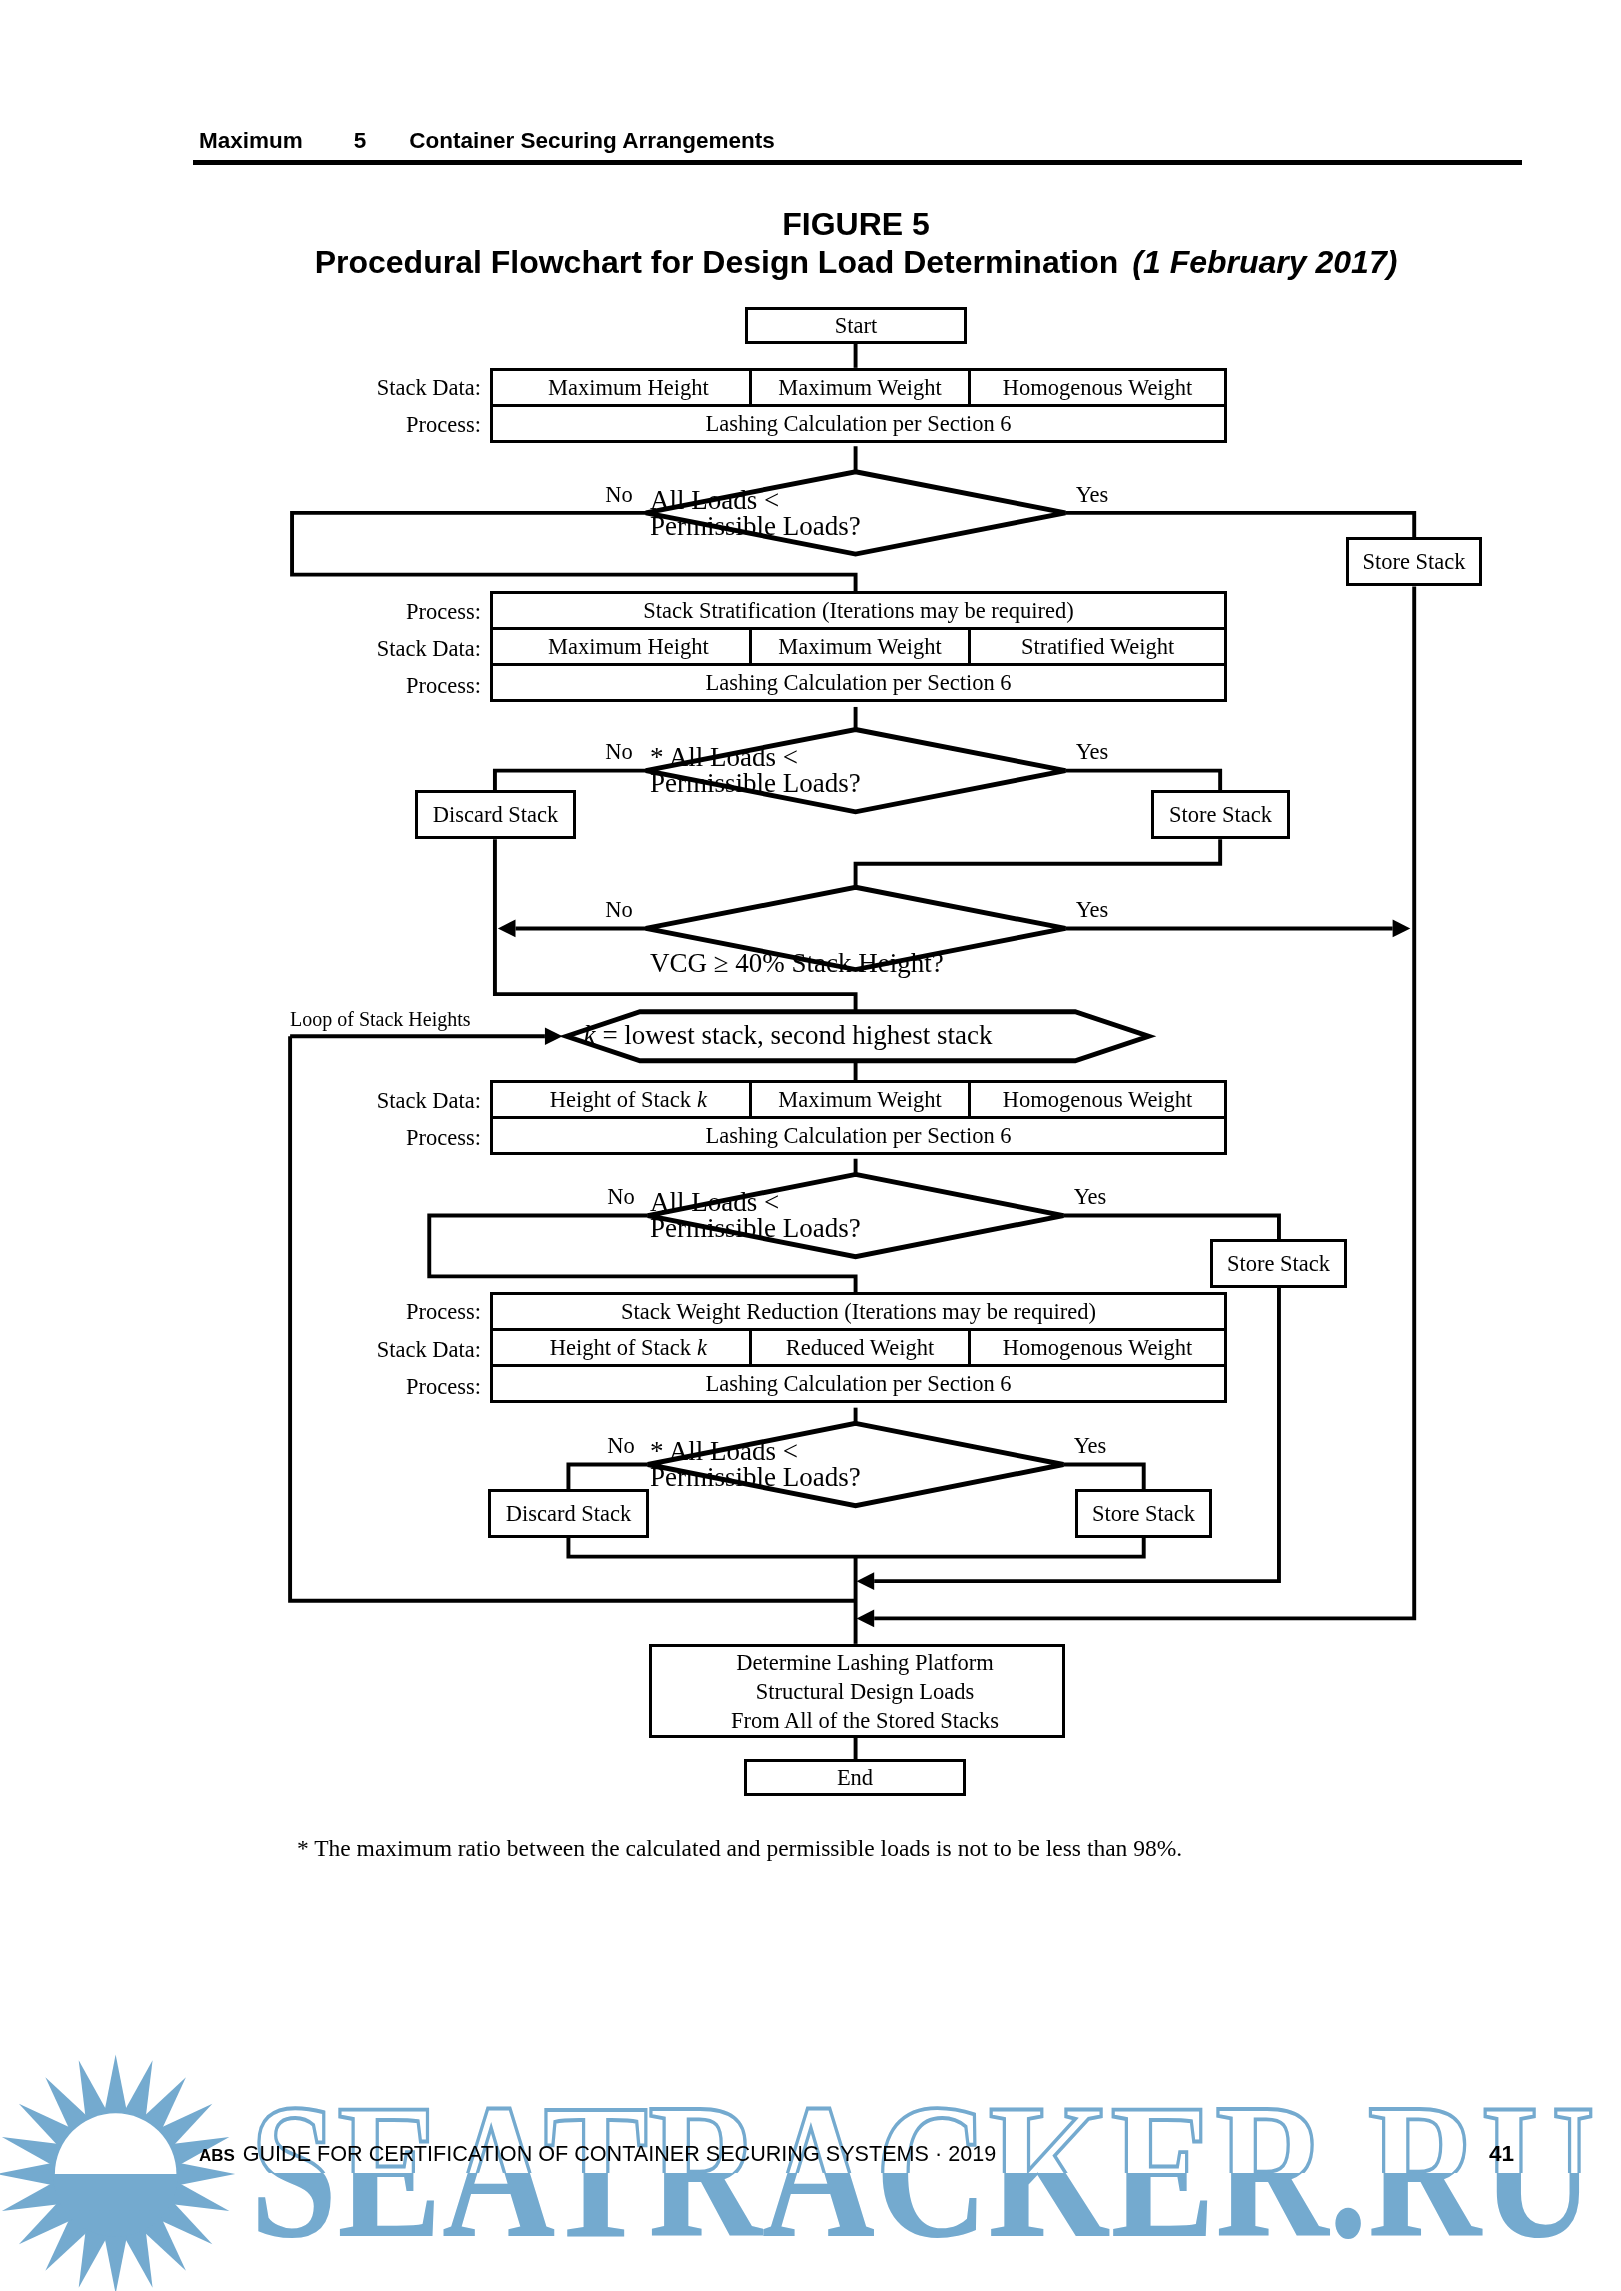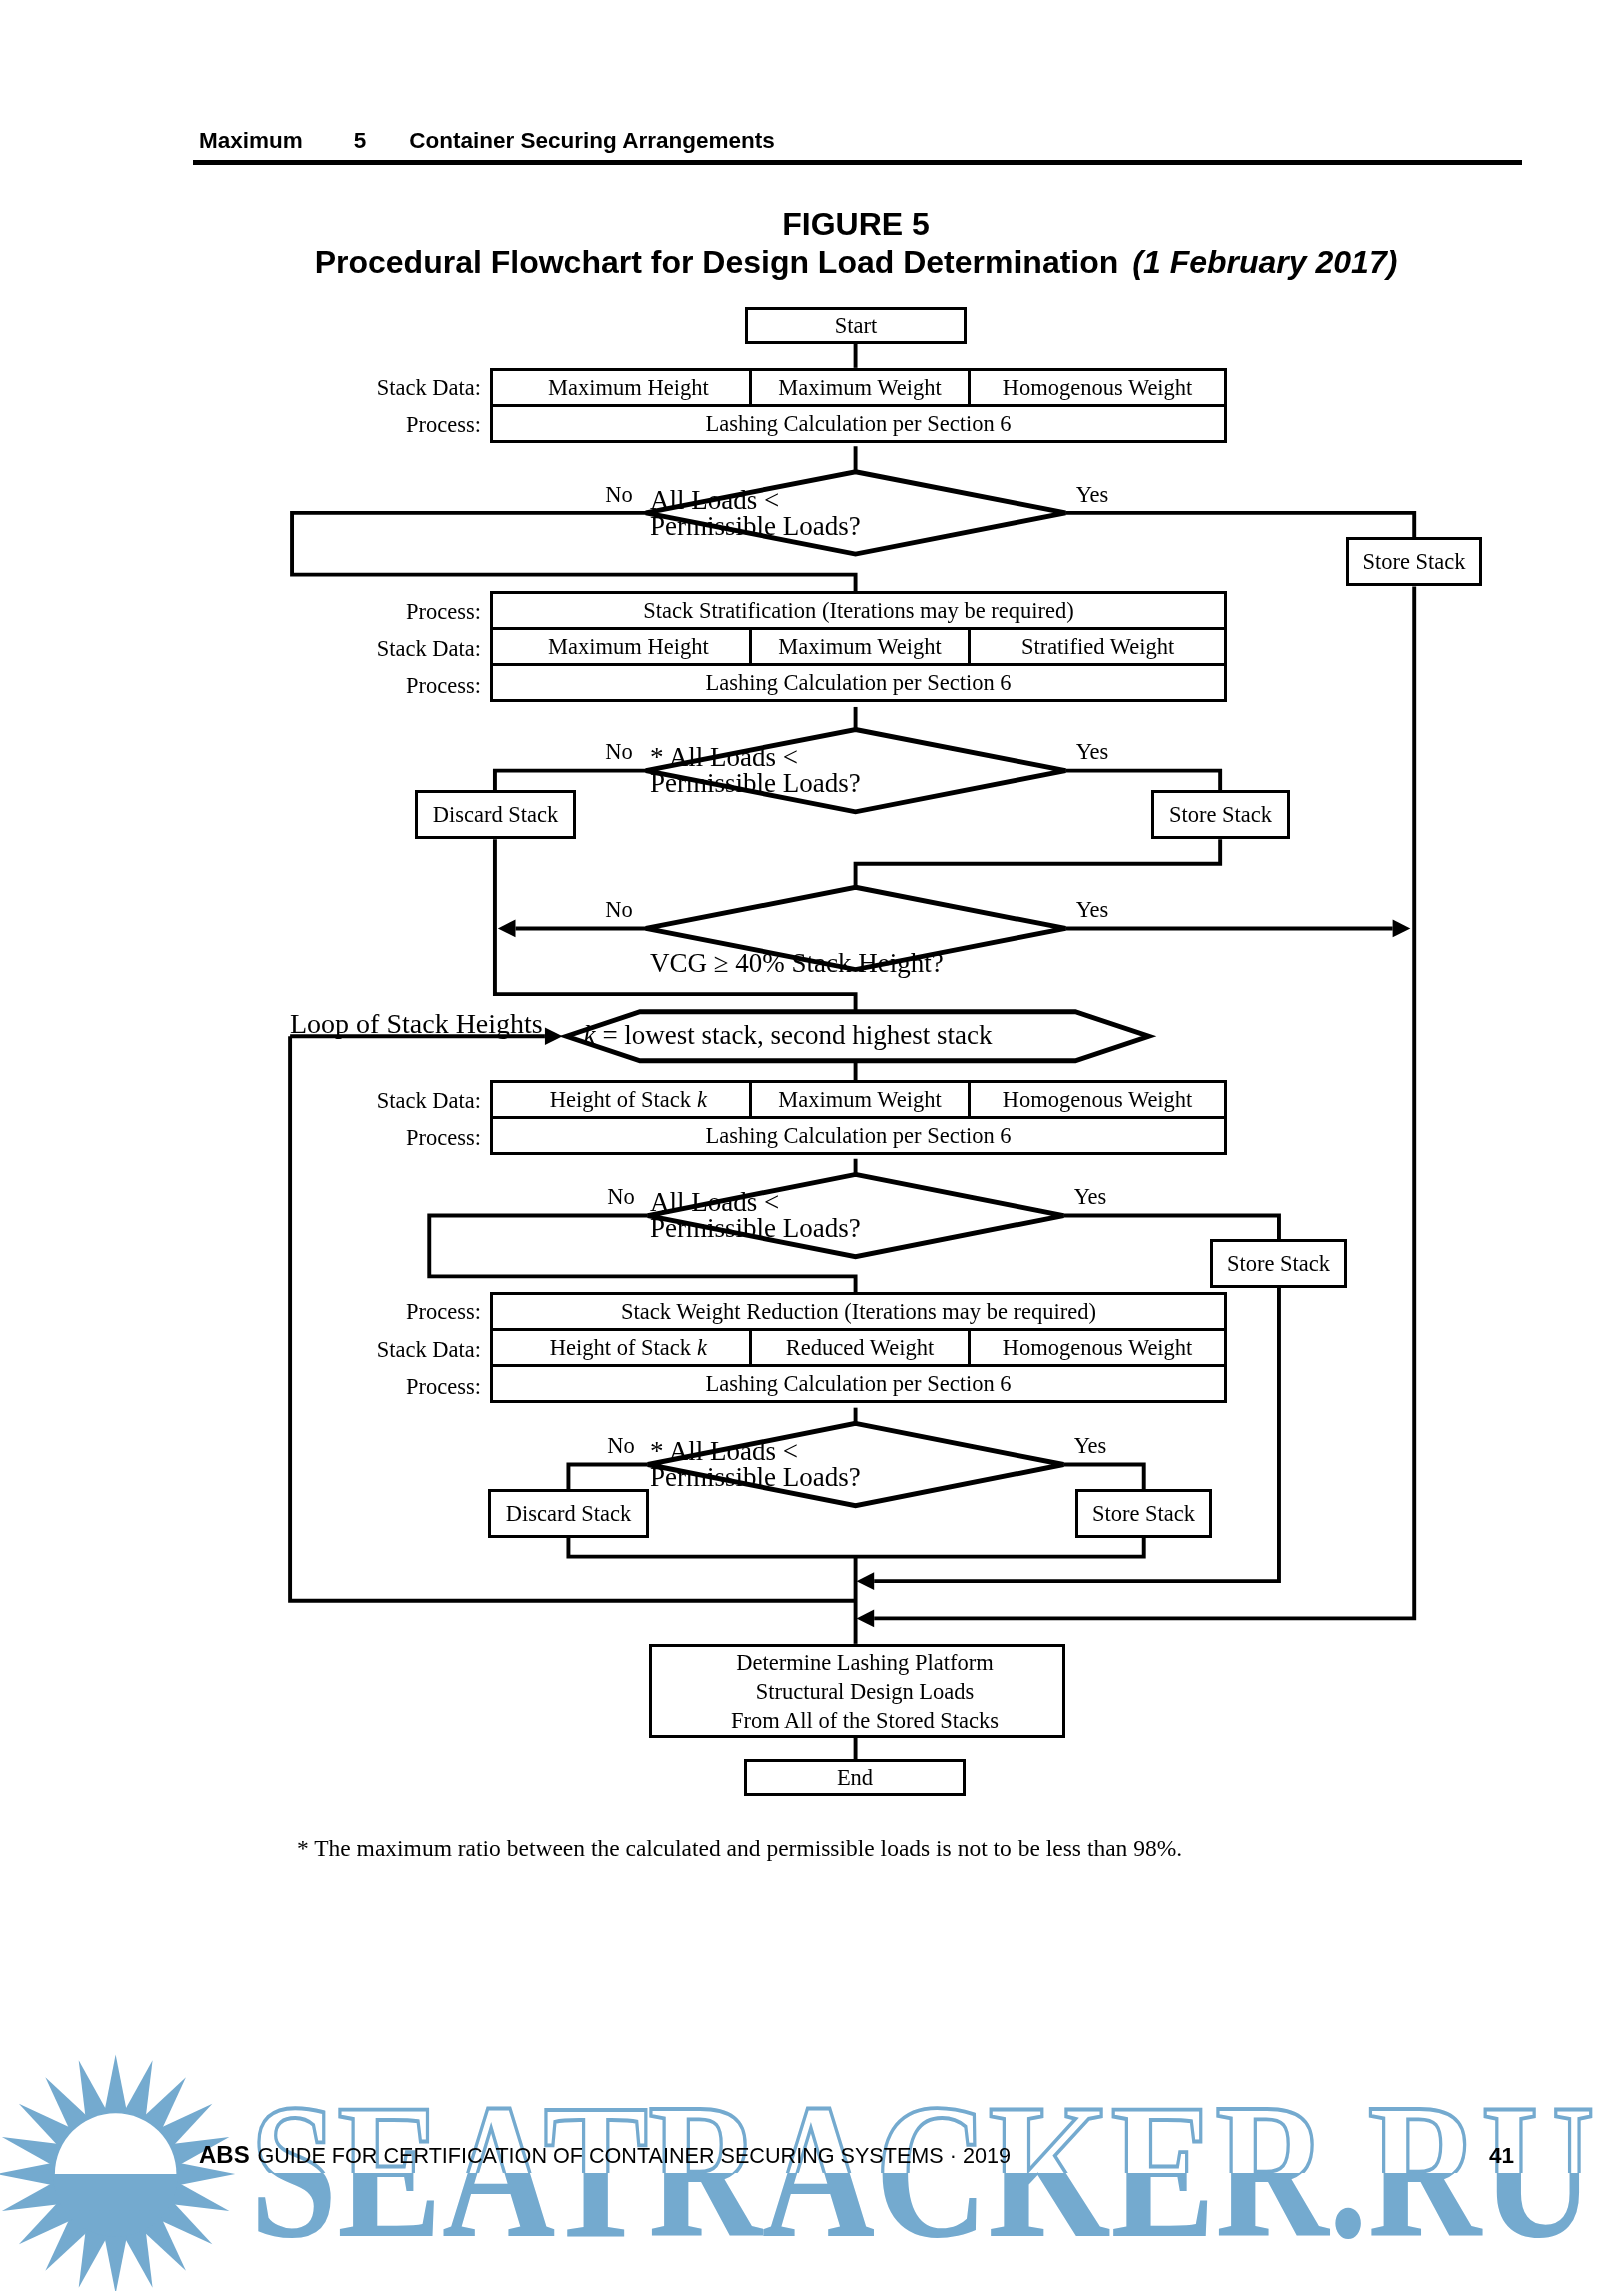--- a/index.html
+++ b/index.html
@@ -18,21 +18,21 @@
   .hdr-rule { position:absolute; left:193px; top:160px; width:1329px; height:4.9px; background:#000; }
   .fig-label, .fig-title {
     position:absolute; left:856px; transform:translateX(-50%); white-space:nowrap;
     font-family:"Liberation Sans", sans-serif; font-weight:bold; font-size:32px;
   }
   .fig-label { top:206px; }
   .fig-title { top:244px; }
   .fig-title .date { font-style:italic; margin-left:14px; }
   
   .lines { position:absolute; left:0; top:0; z-index:2; }
-  .fc { position:absolute; z-index:3; font-size:28px; }
+  .fc { position:absolute; z-index:3; font-size:20px; }
   .box {
     position:absolute; z-index:3; box-sizing:border-box; border:3.9px solid #000; background:#fff;
     display:flex; align-items:center; justify-content:center; font-size:22.5px; text-align:center;
   }
   .fc-table { position:absolute; z-index:3; box-sizing:border-box; border:3.9px solid #000; background:#fff; }
   .fc-table .row { display:flex; height:33px; border-top:3.9px solid #000; }
   .fc-table .row:first-child { border-top:none; }
   .fc-table .cell {
     box-sizing:border-box; border-left:3.9px solid #000; height:100%;
     display:flex; align-items:center; justify-content:center; font-size:22.5px;
@@ -51,21 +51,21 @@
   .k { font-style:italic; margin-left:5.9px; }
   .hex-k { font-style:italic; }
   .hex-rest { margin-left:6.9px; }
   .note { position:absolute; left:297px; top:1835px; font-size:23.5px; z-index:3; }
   
   .wm { position:absolute; left:0; top:0; z-index:1; }
   .footer {
     position:absolute; left:199px; right:107px; top:2141px; z-index:4;
     font-family:"Liberation Sans", sans-serif; font-size:21.6px; display:flex; align-items:baseline;
   }
-  .footer .brand { font-weight:bold; font-size:24px; }
+  .footer .brand { font-weight:bold; font-size:17px; }
   .footer .ftext { margin-left:7.8px; }
   .footer .pageno { margin-left:auto; font-weight:bold; font-size:22.5px; }
 </style>
 </head>
 <body>
 
 <div class="page">
 
   <svg class="wm" width="1621" height="2292" viewBox="0 0 1654 2338">
     <defs>

